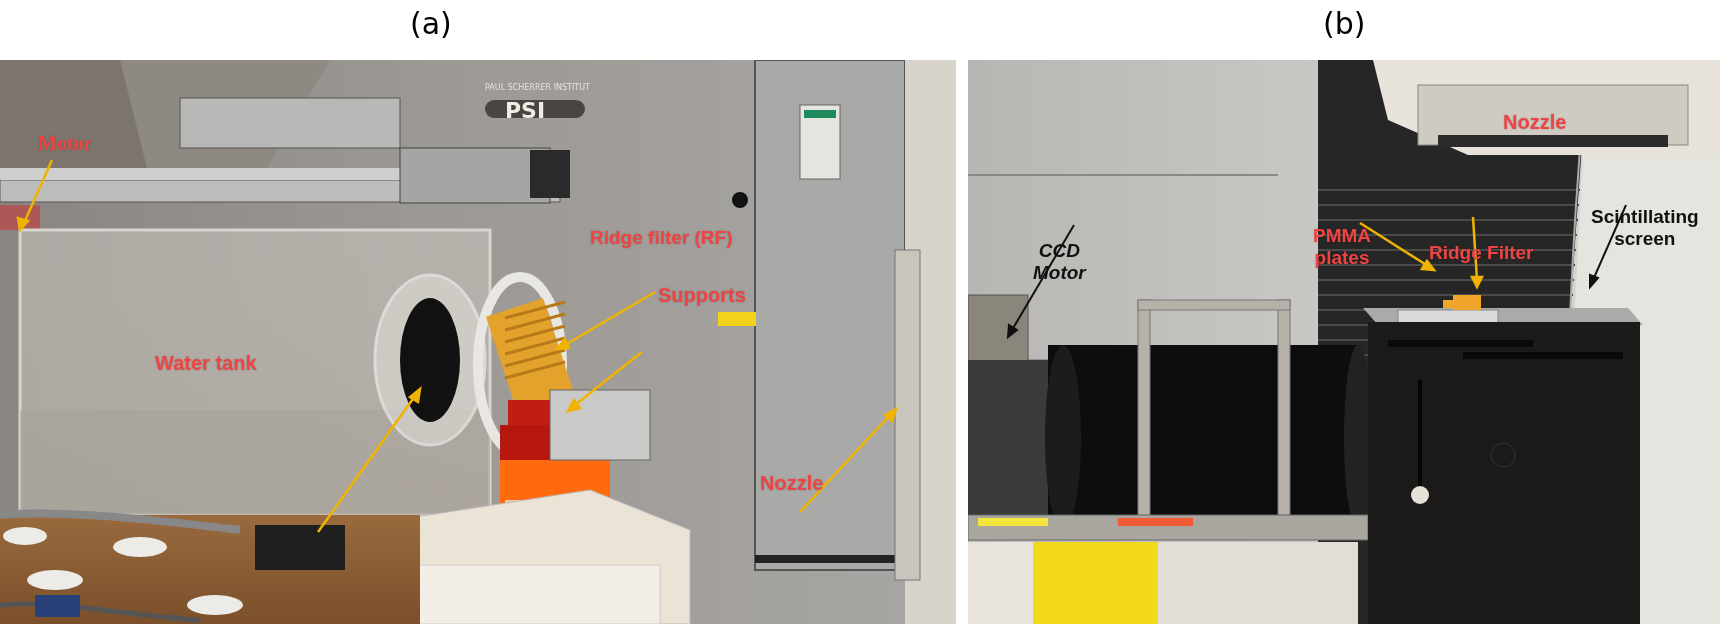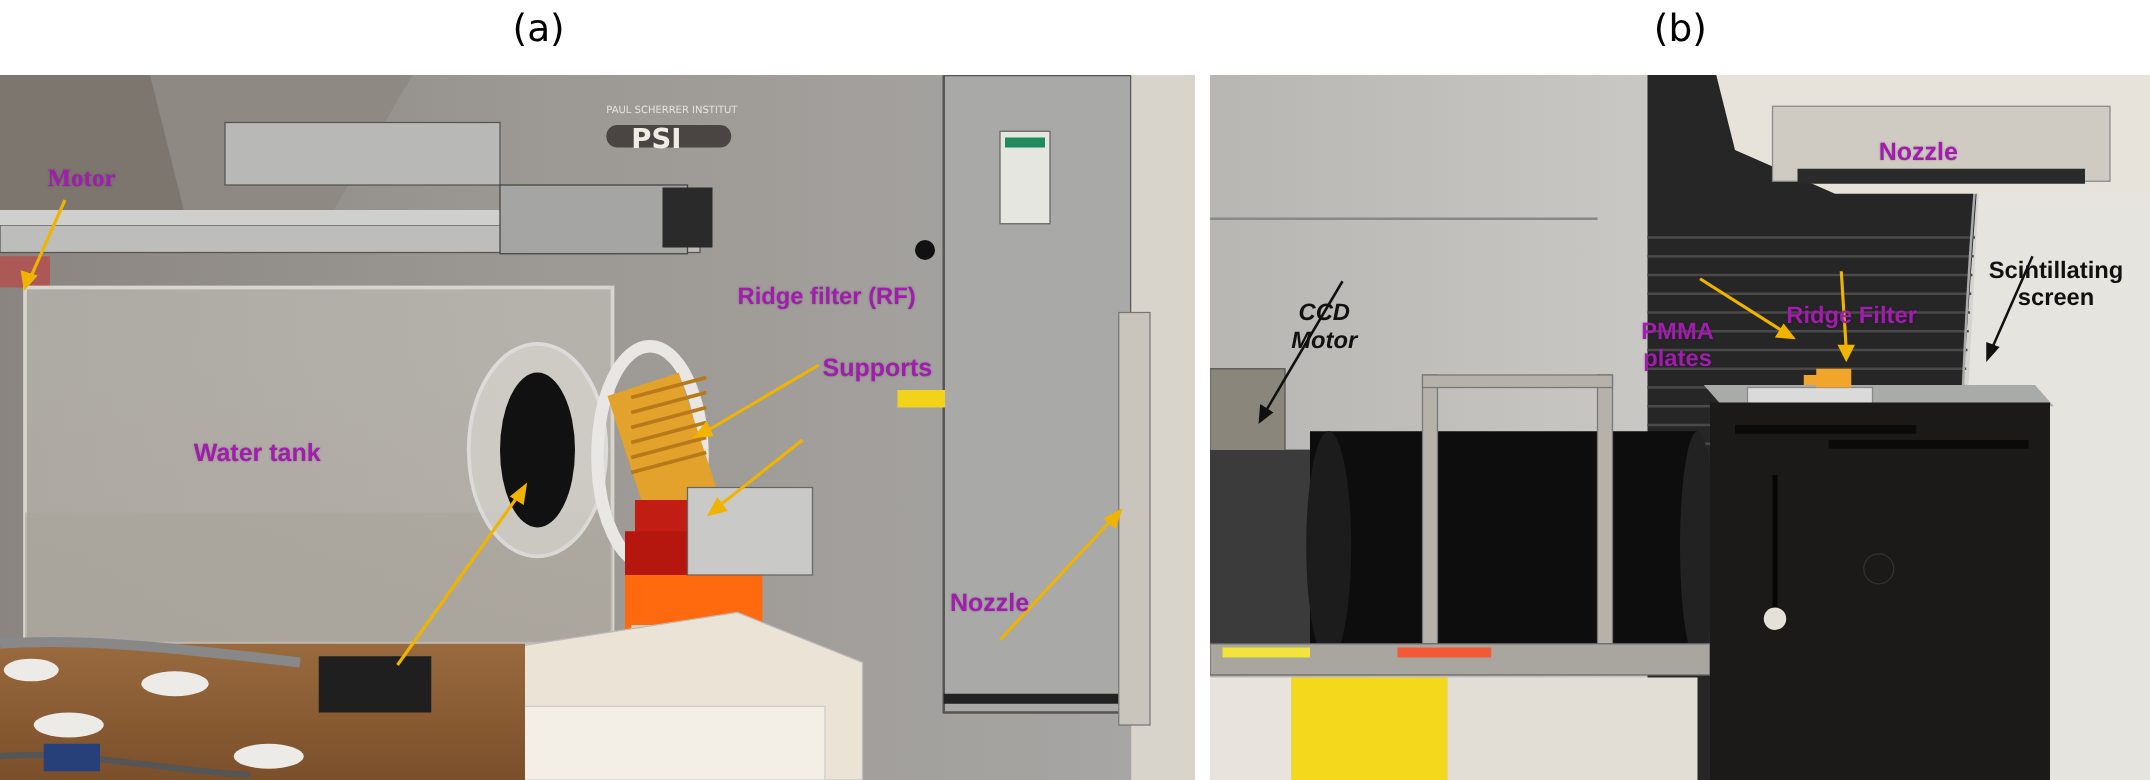--- a/index.html
+++ b/index.html
@@ -2,21 +2,21 @@
 <html><head>
 <meta charset="utf-8">
 <style>
   html,body{margin:0;padding:0;background:#ffffff;}
   body{width:1720px;height:624px;position:relative;overflow:hidden;font-family:"Liberation Sans","DejaVu Sans",sans-serif;}
   .panel-label{position:absolute;top:6px;font-size:30px;color:#000;font-family:"DejaVu Sans","Liberation Sans",sans-serif;}
   .photo{position:absolute;top:60px;height:564px;overflow:hidden;}
   #photo-a{left:0;width:956px;}
   #photo-b{left:968px;width:752px;}
   .lbl{position:absolute;font-weight:bold;font-size:19px;white-space:nowrap;line-height:1.15;}
-  .lbl.yellow{color:#a21caf;text-shadow:0 0 2px rgba(0,0,0,.25);}
+  .lbl.yellow{color:#ef4444;text-shadow:0 0 2px rgba(0,0,0,.25);}
   .lbl.black{color:#111;}
   .center{text-align:center;}
   svg.overlay{position:absolute;left:0;top:0;}
 </style>
 </head>
 <body>
 
 <div class="panel-label" style="left:410px;">(a)</div>
 <div class="panel-label" style="left:1323px;">(b)</div>
 
@@ -215,21 +215,21 @@
       <line x1="658" y1="145" x2="625" y2="220"></line>
         <polygon points="622,227 622,215 630,218"></polygon>
     </g>
   </svg>
 
   <div class="lbl yellow" style="left:535px;top:51px;font-size:20px;">Nozzle</div>
   <div class="lbl black center" style="left:65px;top:180px;font-size:19px;font-style:italic;">
     <div>CCD</div>
     <div>Motor</div>
   </div>
-  <div class="lbl yellow center" style="left:345px;top:165px;font-size:19px;margin-top:30px;">
+  <div class="lbl yellow center" style="left:345px;top:165px;font-size:19px;">
     <div>PMMA</div>
     <div>plates</div>
   </div>
   <div class="lbl yellow" style="left:461px;top:182px;font-size:19px;">Ridge Filter</div>
   <div class="lbl black center" style="left:623px;top:146px;font-size:19px;">
     <div>Scintillating</div>
     <div>screen</div>
   </div>
 </div>
 

